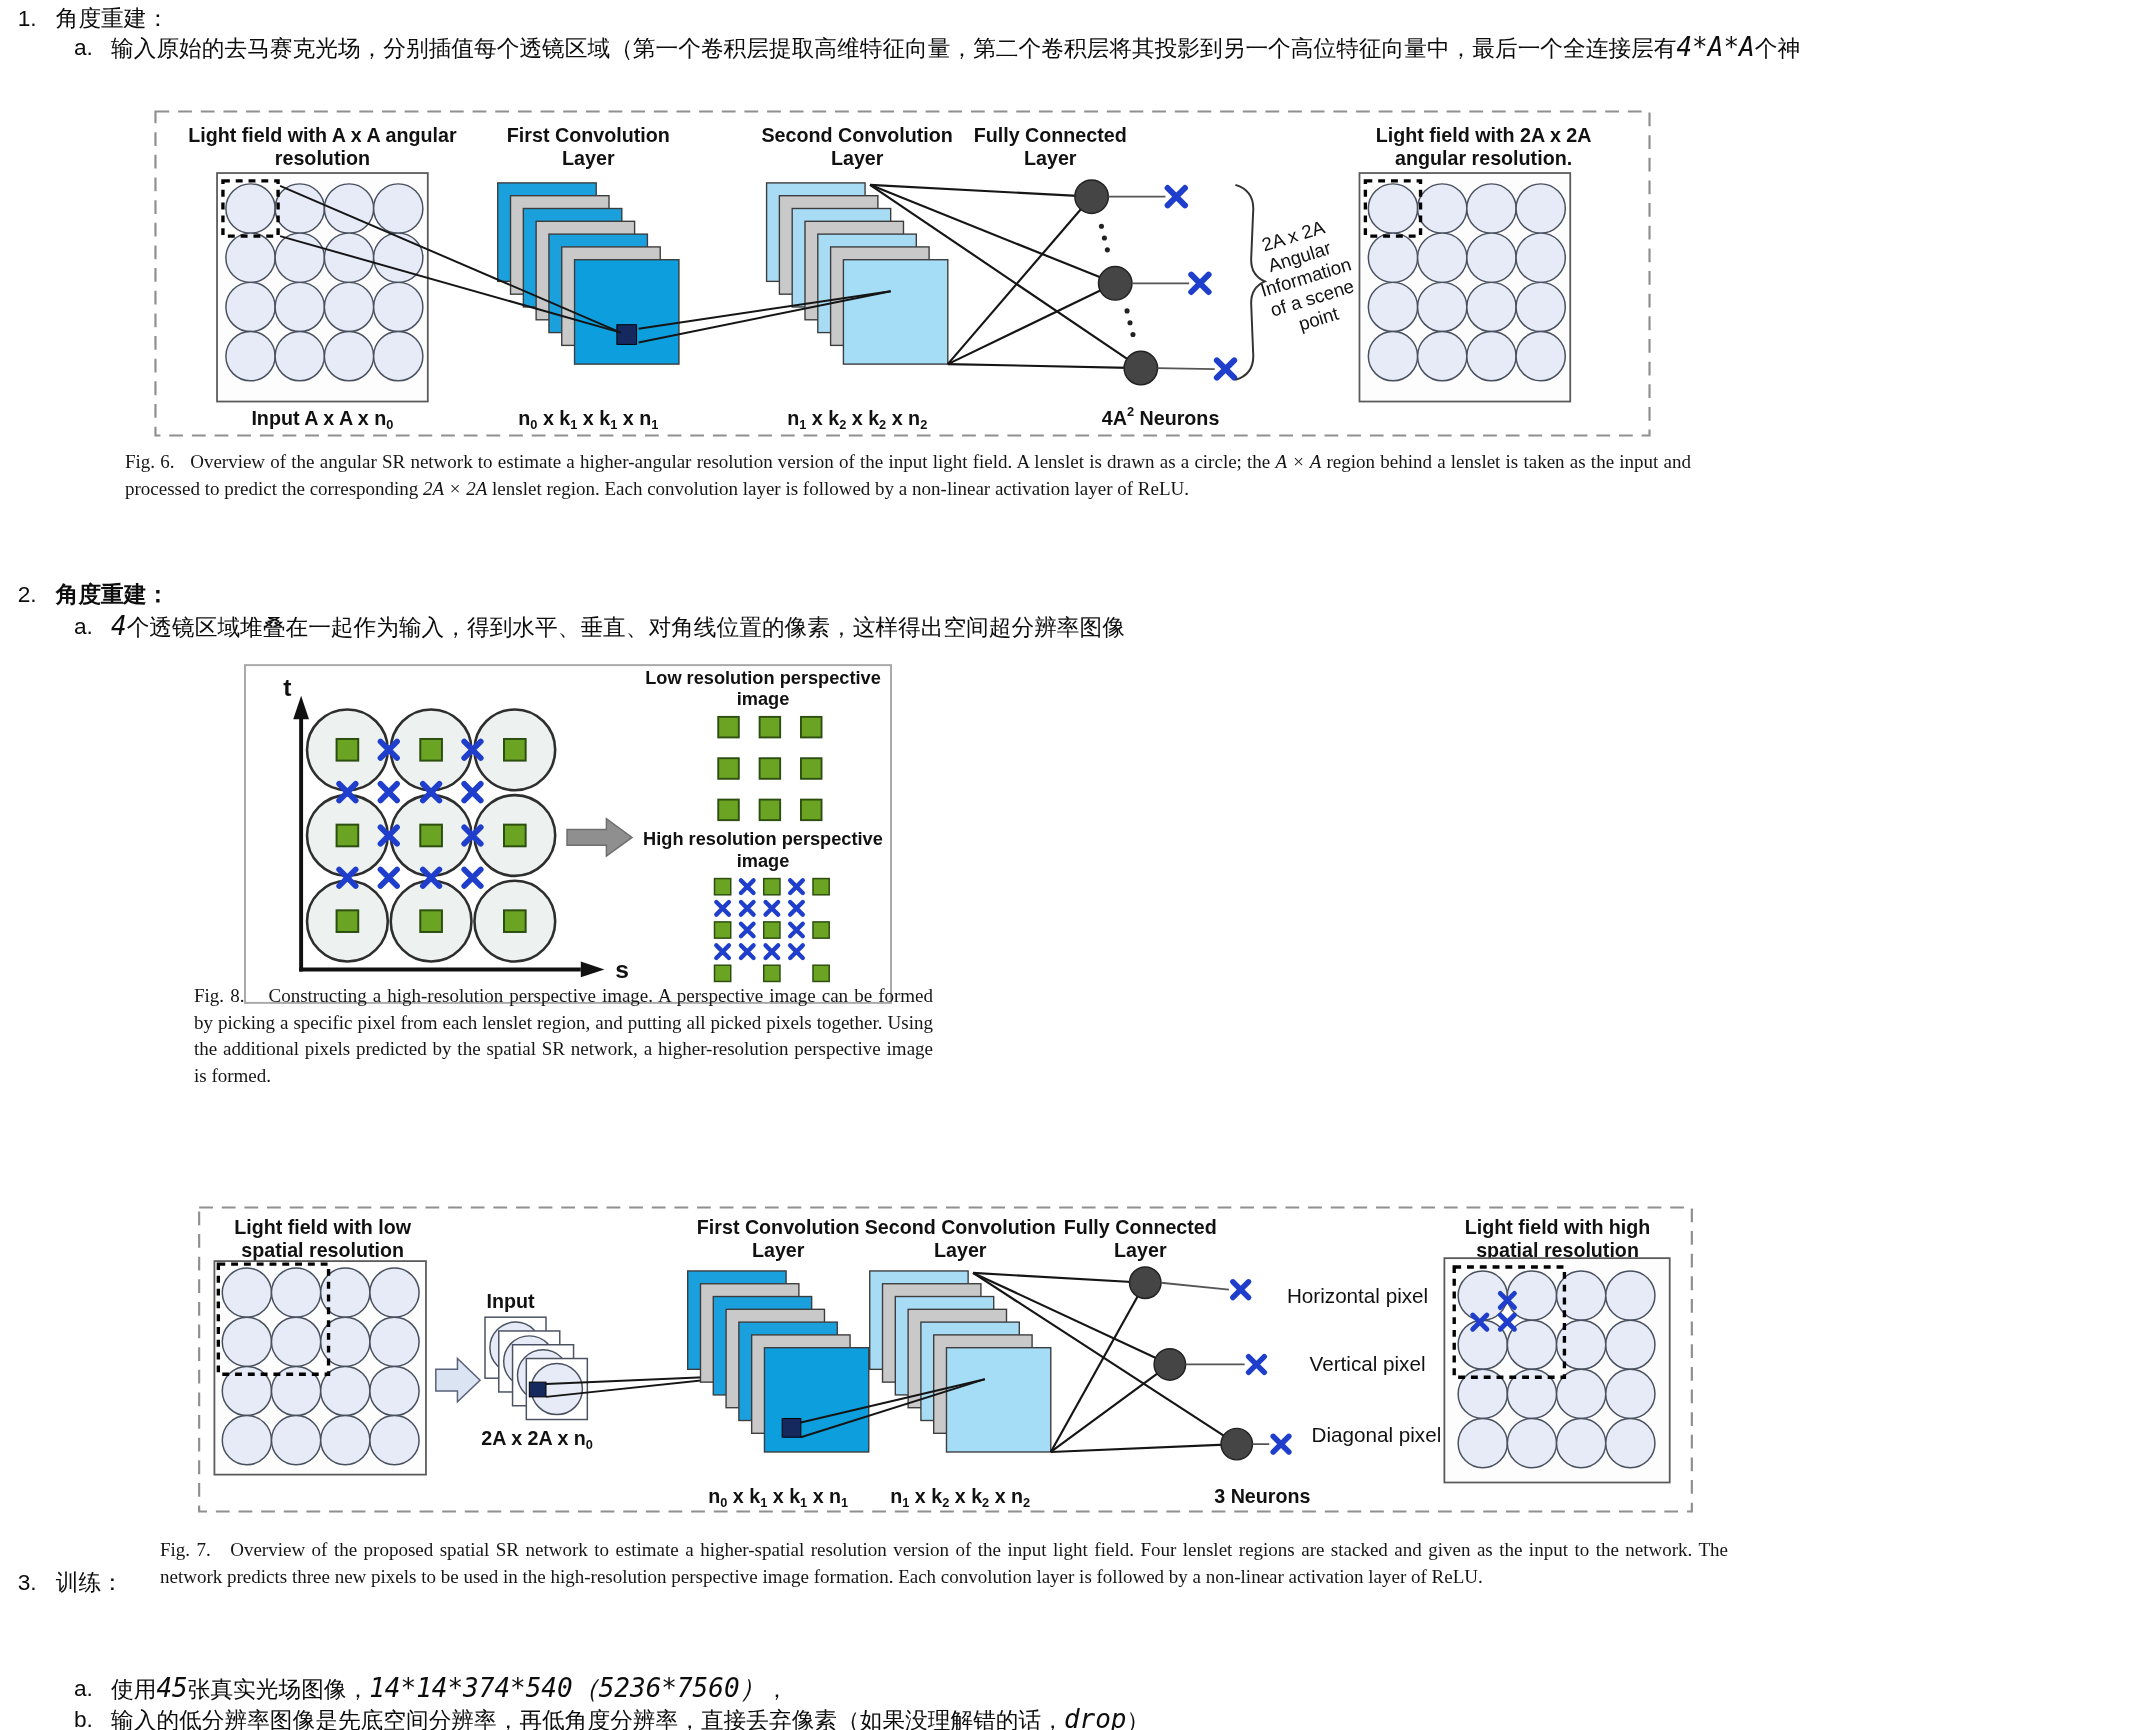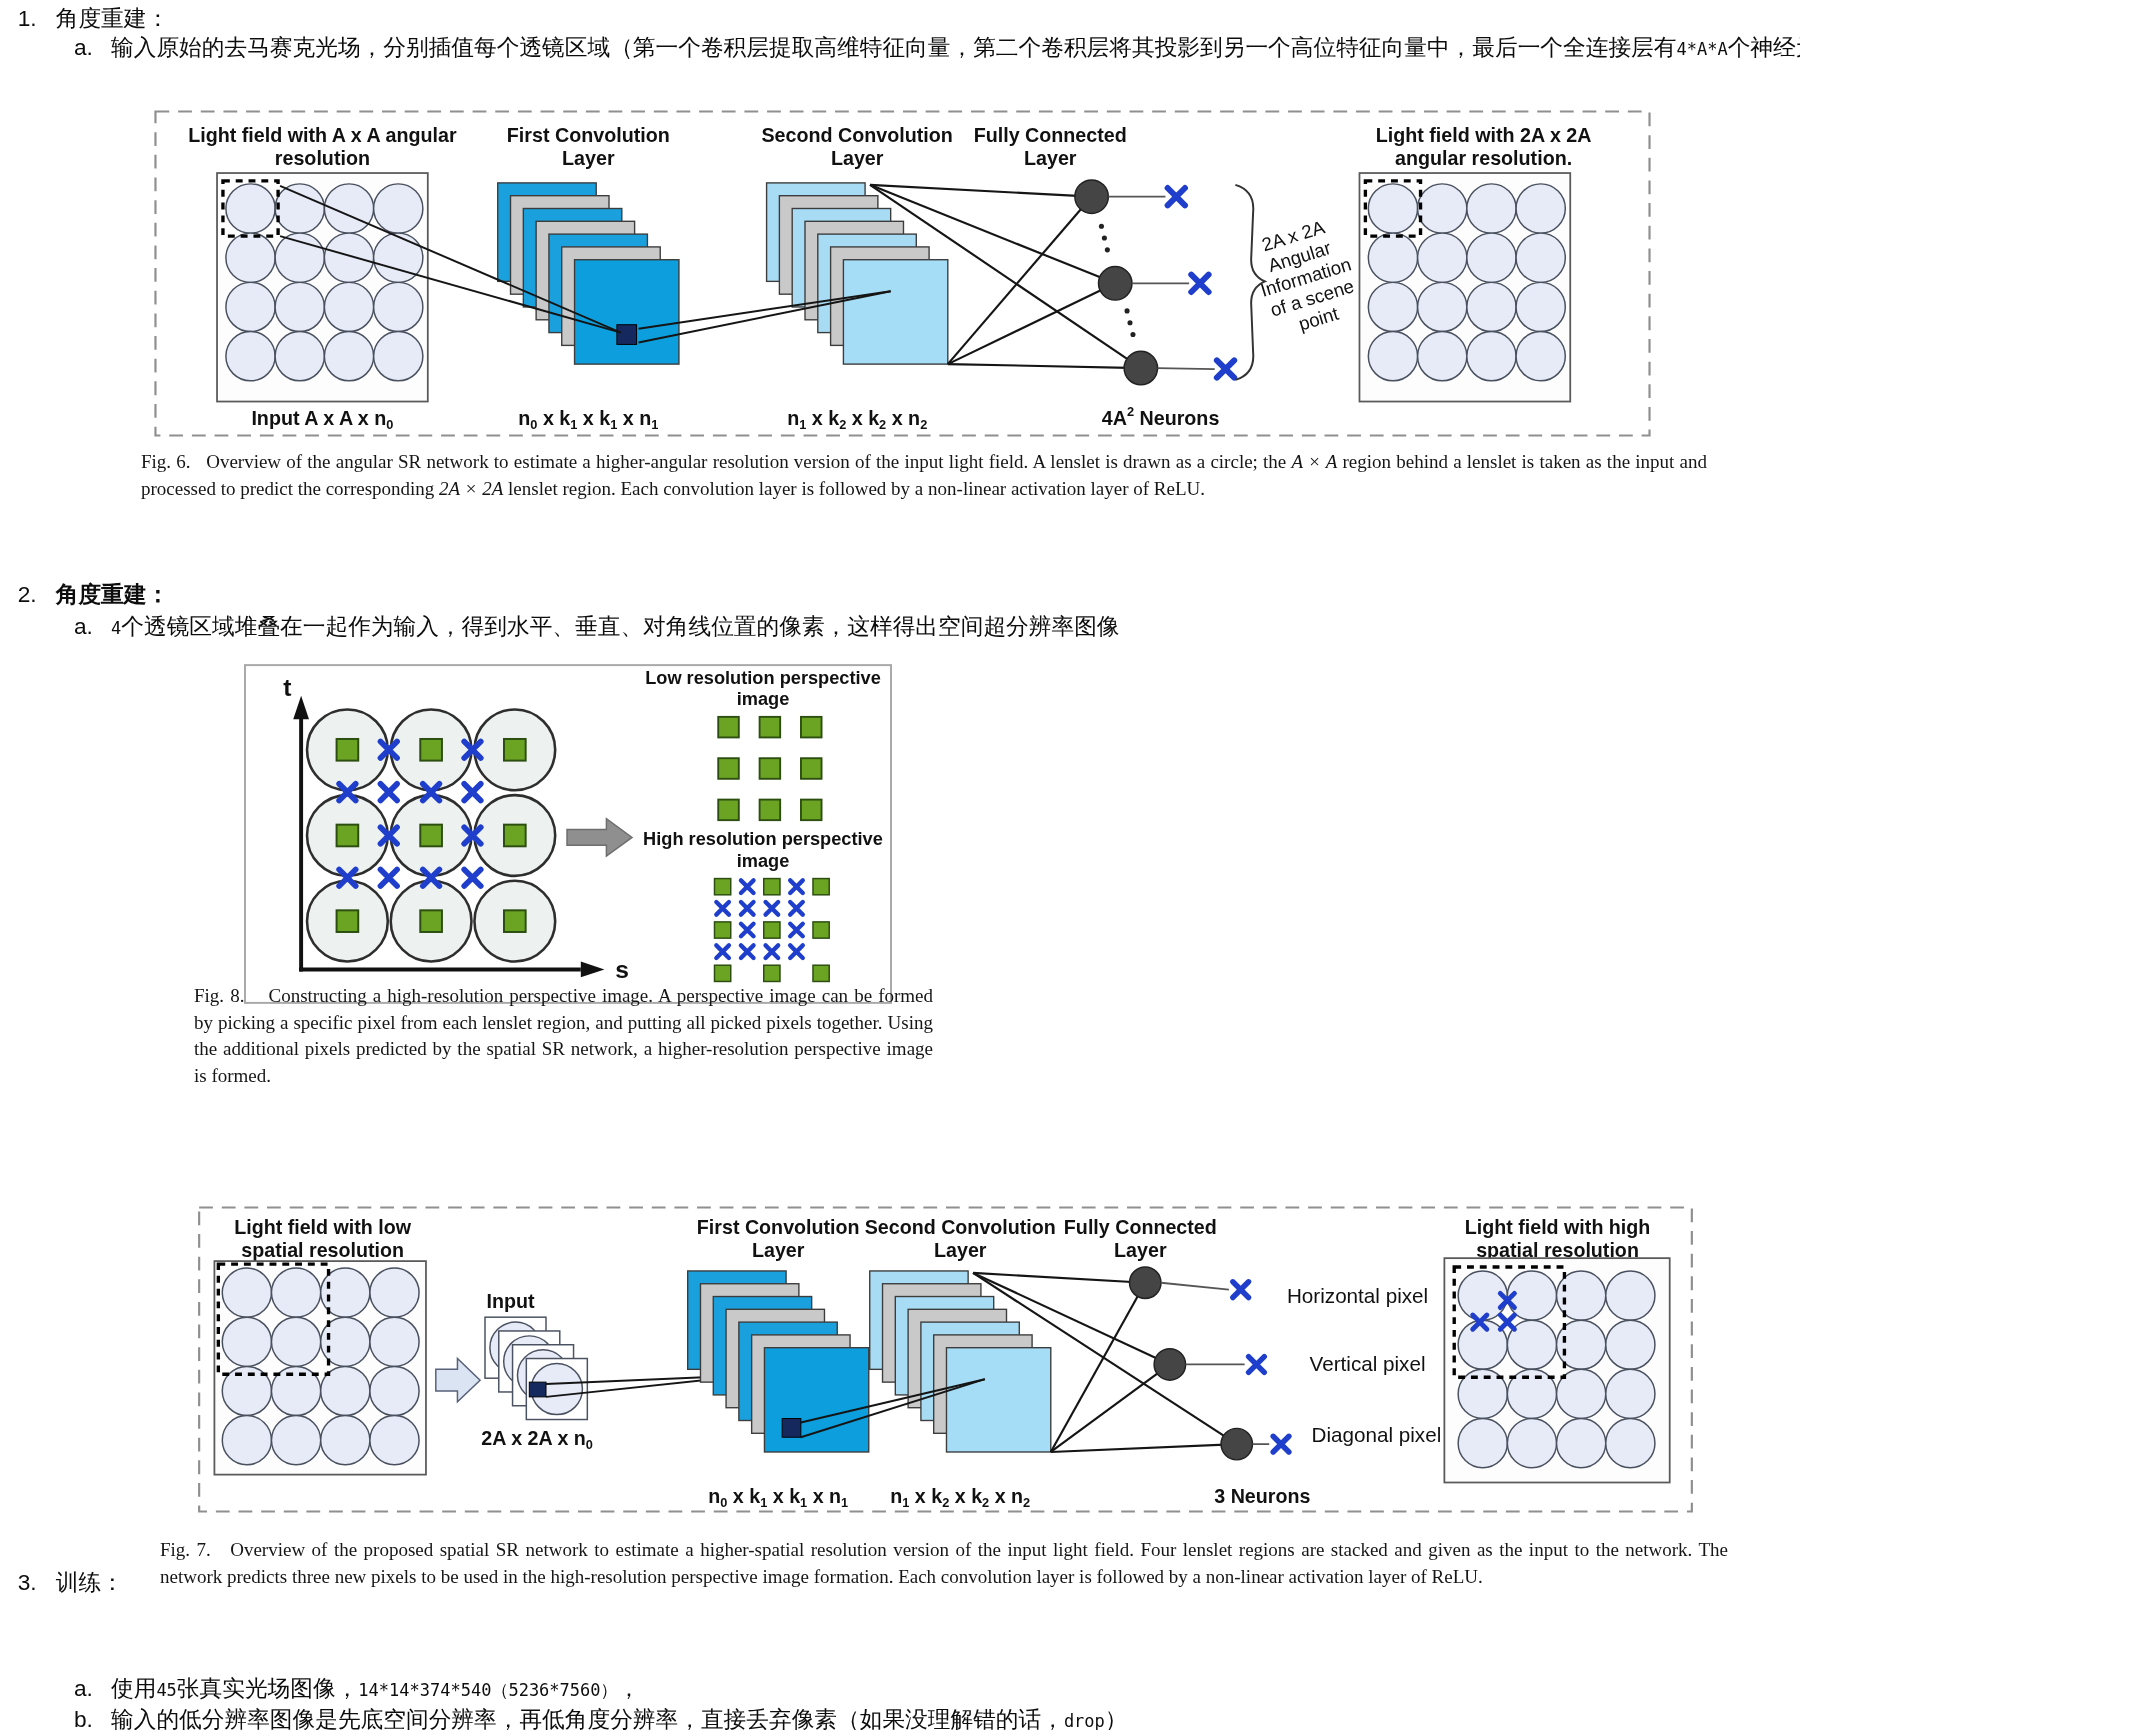--- a/index.html
+++ b/index.html
@@ -2,21 +2,21 @@
 <html><head>
 <meta charset="utf-8">
 <style>
   html,body{margin:0;padding:0;background:#ffffff;}
   .page{position:relative;width:1800px;height:1731px;background:#fff;overflow:hidden;
         font-family:"Liberation Sans",sans-serif;color:#111;}
   .abs{position:absolute;}
   .cjk{font-size:22.7px;line-height:28.6px;color:#0d0d0d;}
   .cjk .marker{position:absolute;left:0;top:0;}
   .cjk.para{padding-left:37px;}
-  .mono{font-family:"DejaVu Sans Mono",monospace;font-size:17px;}
+  .mono{font-family:"DejaVu Sans Mono",monospace;font-size:26px;font-style:italic;}
   .bold{font-weight:bold;}
   .num{display:inline-block;width:38px;}
   .cap{font-family:"Liberation Serif",serif;font-size:19px;line-height:26.6px;
        text-align:justify;color:#161616;}
   .cap .it{font-style:italic;}
   
   svg text{font-family:"Liberation Sans",sans-serif;fill:#111;}
   .ft{font-weight:bold;font-size:20px;}
   .ft8{font-weight:bold;font-size:18.5px;}
   .fl{font-weight:bold;font-size:20px;}
@@ -178,21 +178,21 @@
         <use href="#lens" transform="translate(1358,200)"></use>
         <use href="#lens" transform="translate(1408,200)"></use>
       <use href="#lens" transform="translate(1258,250)"></use>
         <use href="#lens" transform="translate(1308,250)"></use>
         <use href="#lens" transform="translate(1358,250)"></use>
         <use href="#lens" transform="translate(1408,250)"></use>
       <rect class="selr" x="1230" y="72" width="56" height="56"></rect>
     </g>
   </svg>
 
-  <div class="abs cap" style="left:125px;top:449px;width:1566px;margin-left:16px;">
+  <div class="abs cap" style="left:125px;top:449px;width:1566px;">
     <span>Fig. 6.&nbsp;&nbsp;&nbsp;Overview of the angular SR network to estimate a higher-angular resolution version of the input light field. A lenslet is drawn as a circle; the </span><span class="it">A × A</span><span> region behind a lenslet is taken as the input and processed to predict the corresponding </span><span class="it">2A × 2A</span><span> lenslet region. Each convolution layer is followed by a non-linear activation layer of ReLU.</span>
   </div>
 
   <div class="abs cjk" style="left:17.7px;top:580px;">
     <span class="num">2.</span><span class="bold">角度重建：</span>
   </div>
   <div class="abs cjk para" style="left:74px;top:612px;width:2013px;">
     <span class="marker">a.</span><span class="mono">4</span><span>个透镜区域堆叠在一起作为输入，得到水平、垂直、对角线位置的像素，这样得出空间超分辨率图像</span>
   </div>
 

